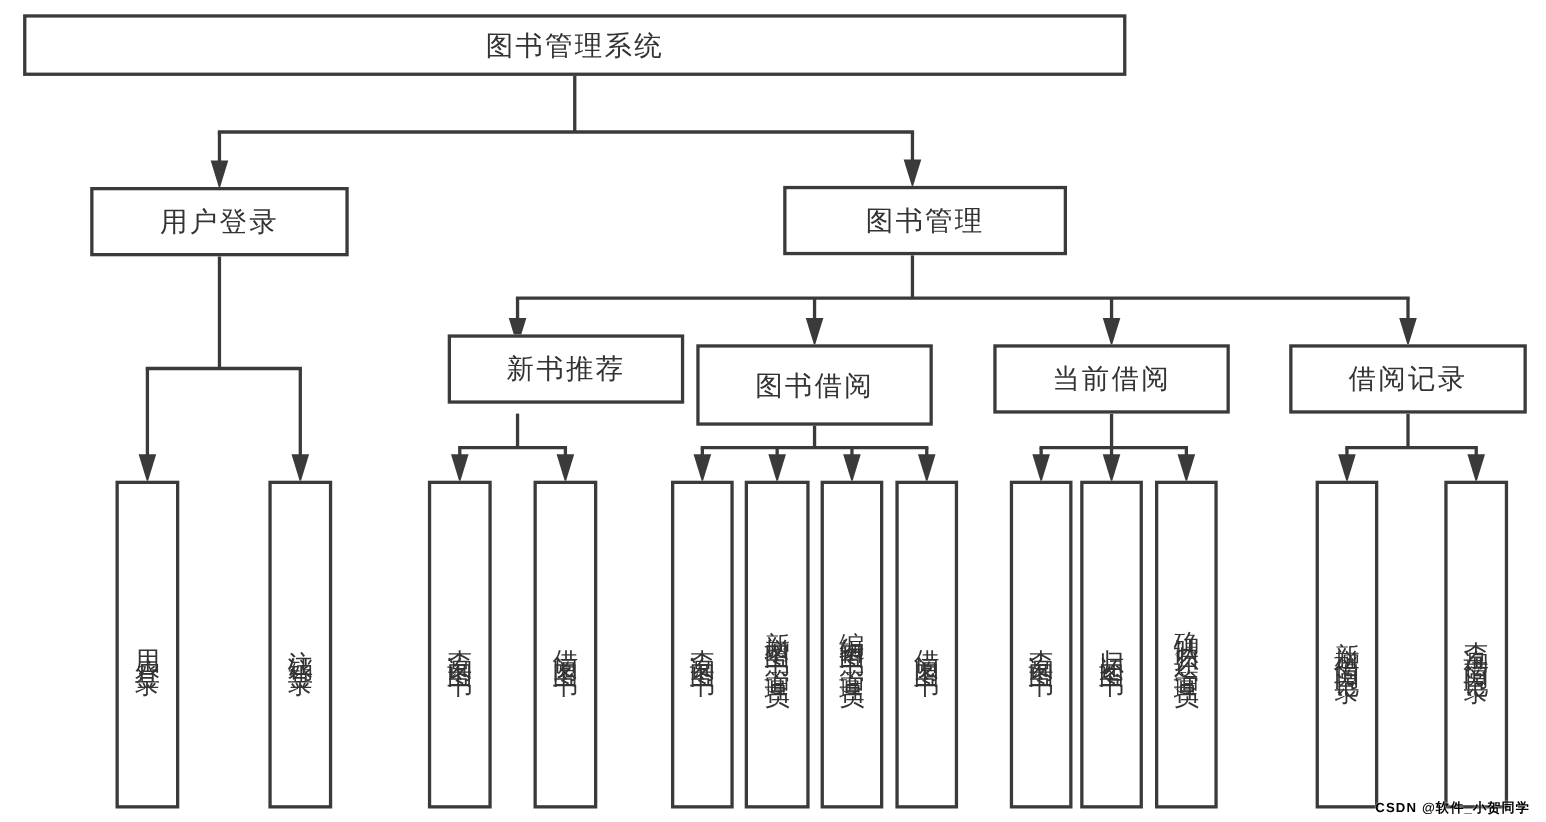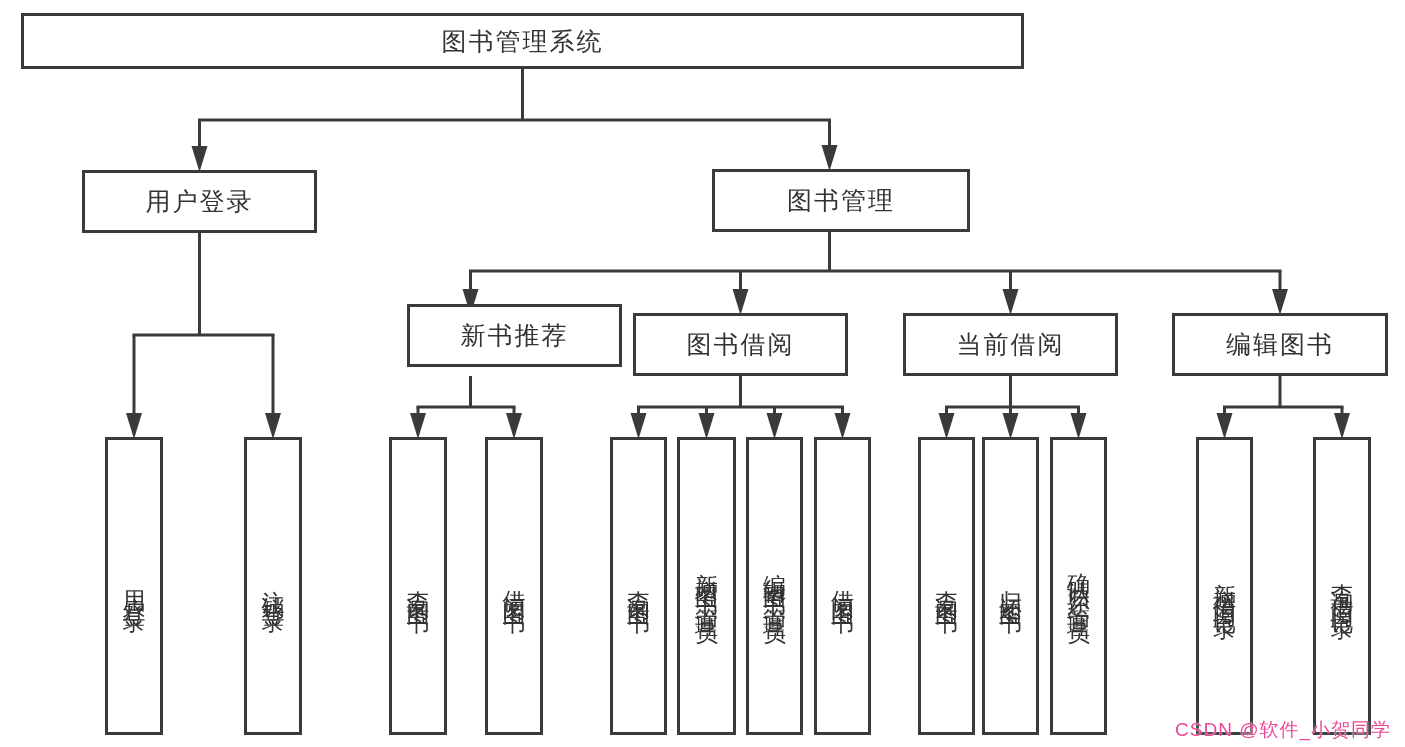--- a/index.html
+++ b/index.html
@@ -50,26 +50,27 @@
     text-orientation: mixed;
     font-size: 23px;
     letter-spacing: 7px;
     line-height: 1;
     white-space: nowrap;
   }
   .watermark {
     position: absolute;
     right: 14px;
     bottom: 4px;
-    font-size: 19px;
+    font-size: 12px;
     letter-spacing: 1px;
-    color: #ec4899;
+    color: #000000;
     text-shadow: 0 0 2px #ffffff;
     z-index: 3;
     white-space: nowrap;
+    font-weight: bold;
   }
 </style>
 </head>
 <body>
 
 <div id="stage">
   <svg id="connectors" width="1405" height="747" viewBox="0 0 1405 747">
       <line x1="522.5" y1="69" x2="522.5" y2="120"></line>
       <line x1="198" y1="120" x2="831" y2="120"></line>
       <line x1="199.5" y1="120" x2="199.5" y2="155"></line>
@@ -129,28 +130,28 @@
       </div>
       <div class="node" style="left: 82px; top: 170px; width: 235px; height: 63px;">
         <span class="hlabel">用户登录</span>
       </div>
       <div class="node" style="left: 712px; top: 169px; width: 258px; height: 63px;">
         <span class="hlabel">图书管理</span>
       </div>
       <div class="node" style="left: 363px; top: 304px; width: 215px; height: 63px; margin-left: 44px;">
         <span class="hlabel">新书推荐</span>
       </div>
-      <div class="node" style="left: 633px; top: 313px; width: 215px; height: 63px;">
+      <div class="node" style="left: 633px; top: 313px; width: 215px; height: 74px;">
         <span class="hlabel">图书借阅</span>
       </div>
       <div class="node" style="left: 903px; top: 313px; width: 215px; height: 63px; justify-content: center;">
         <span class="hlabel">当前借阅</span>
       </div>
       <div class="node" style="left: 1172px; top: 313px; width: 216px; height: 63px;">
-        <span class="hlabel">编辑图书</span>
+        <span class="hlabel">借阅记录</span>
       </div>
       <div class="node" style="left: 105px; top: 437px; width: 58px; height: 298px;">
         <span class="vlabel">用户登录</span>
       </div>
       <div class="node" style="left: 244px; top: 437px; width: 58px; height: 298px;">
         <span class="vlabel">注销登录</span>
       </div>
       <div class="node" style="left: 389px; top: 437px; width: 58px; height: 298px;">
         <span class="vlabel">查询图书</span>
       </div>

